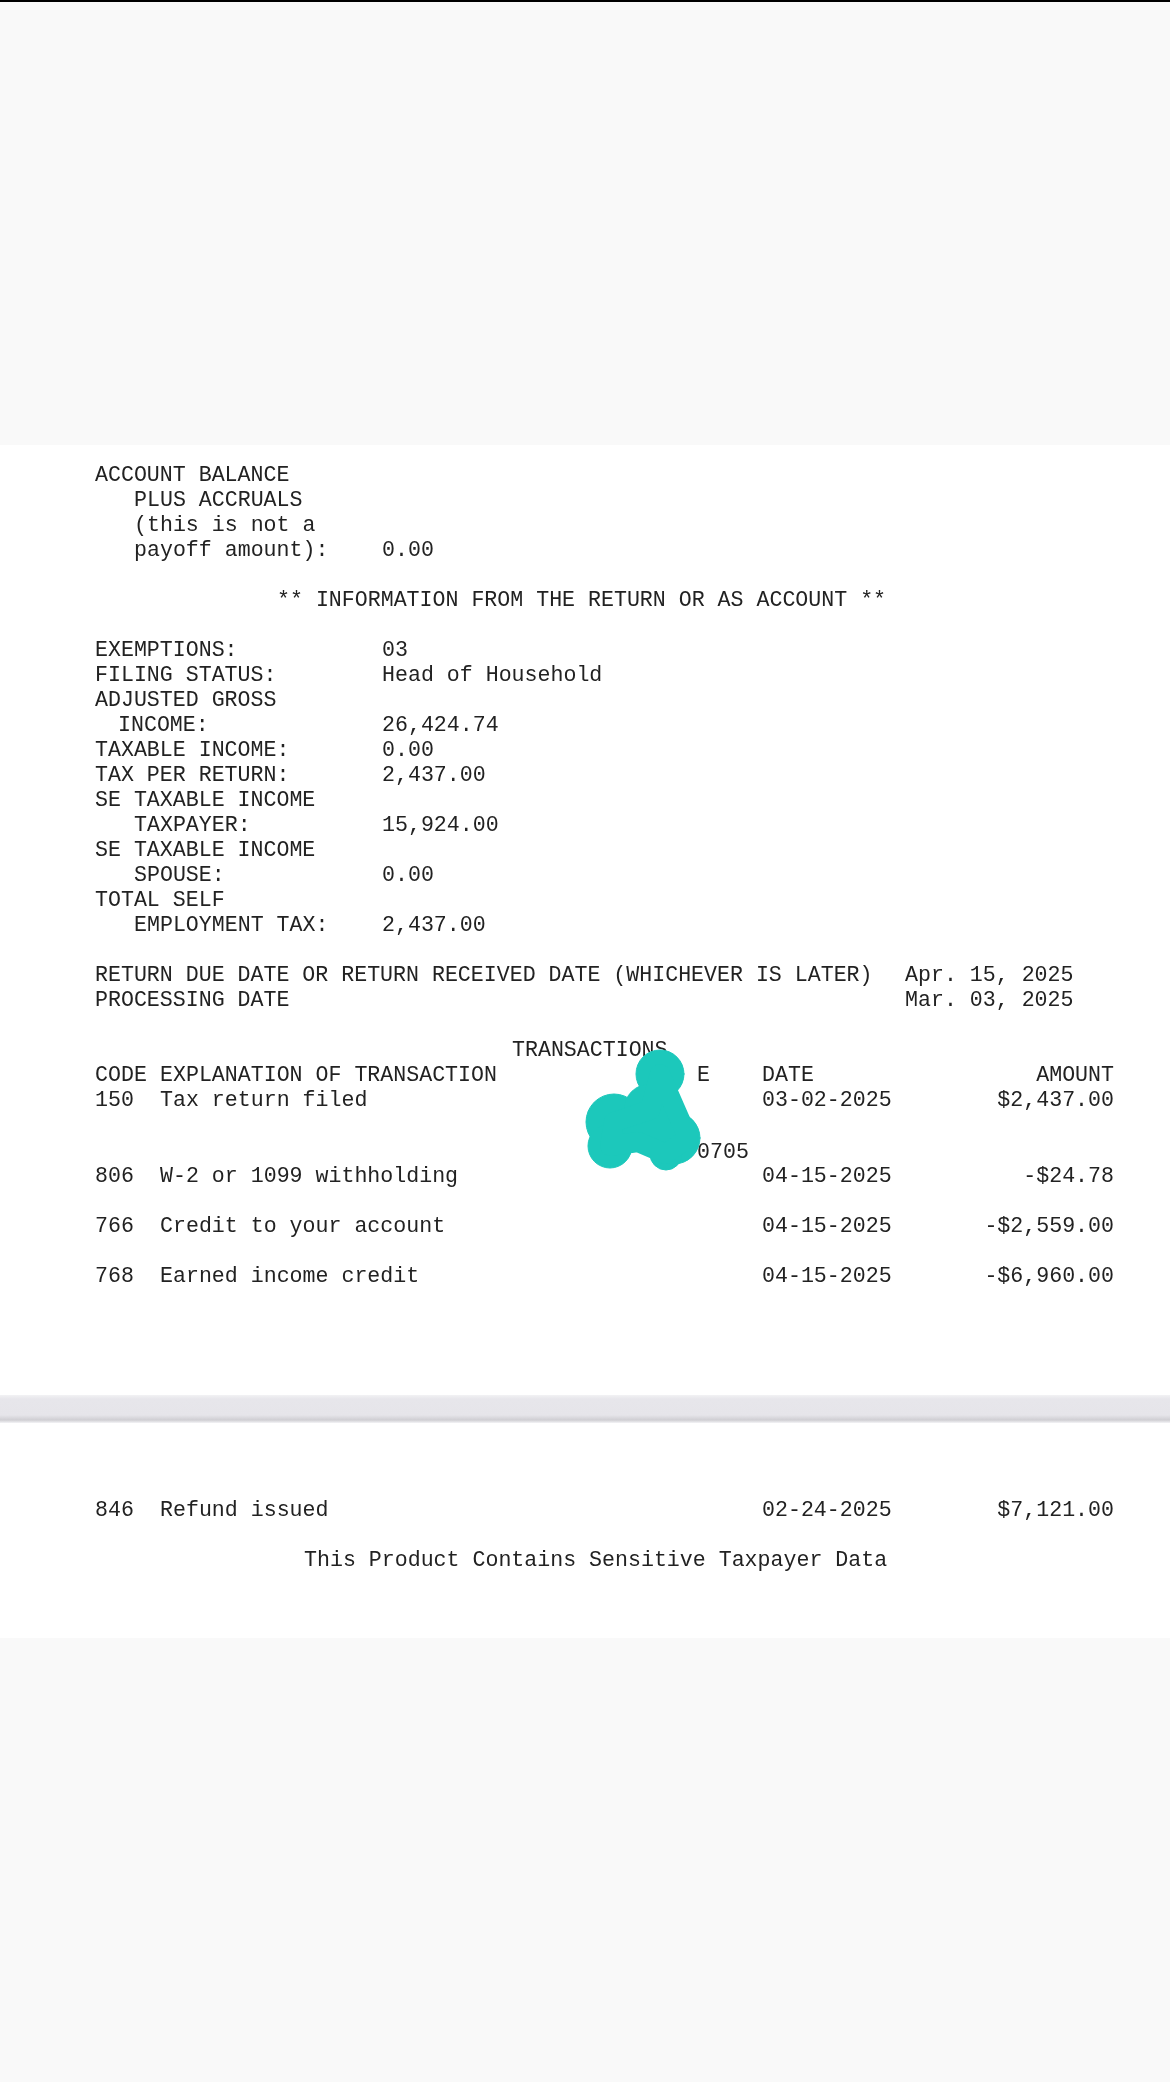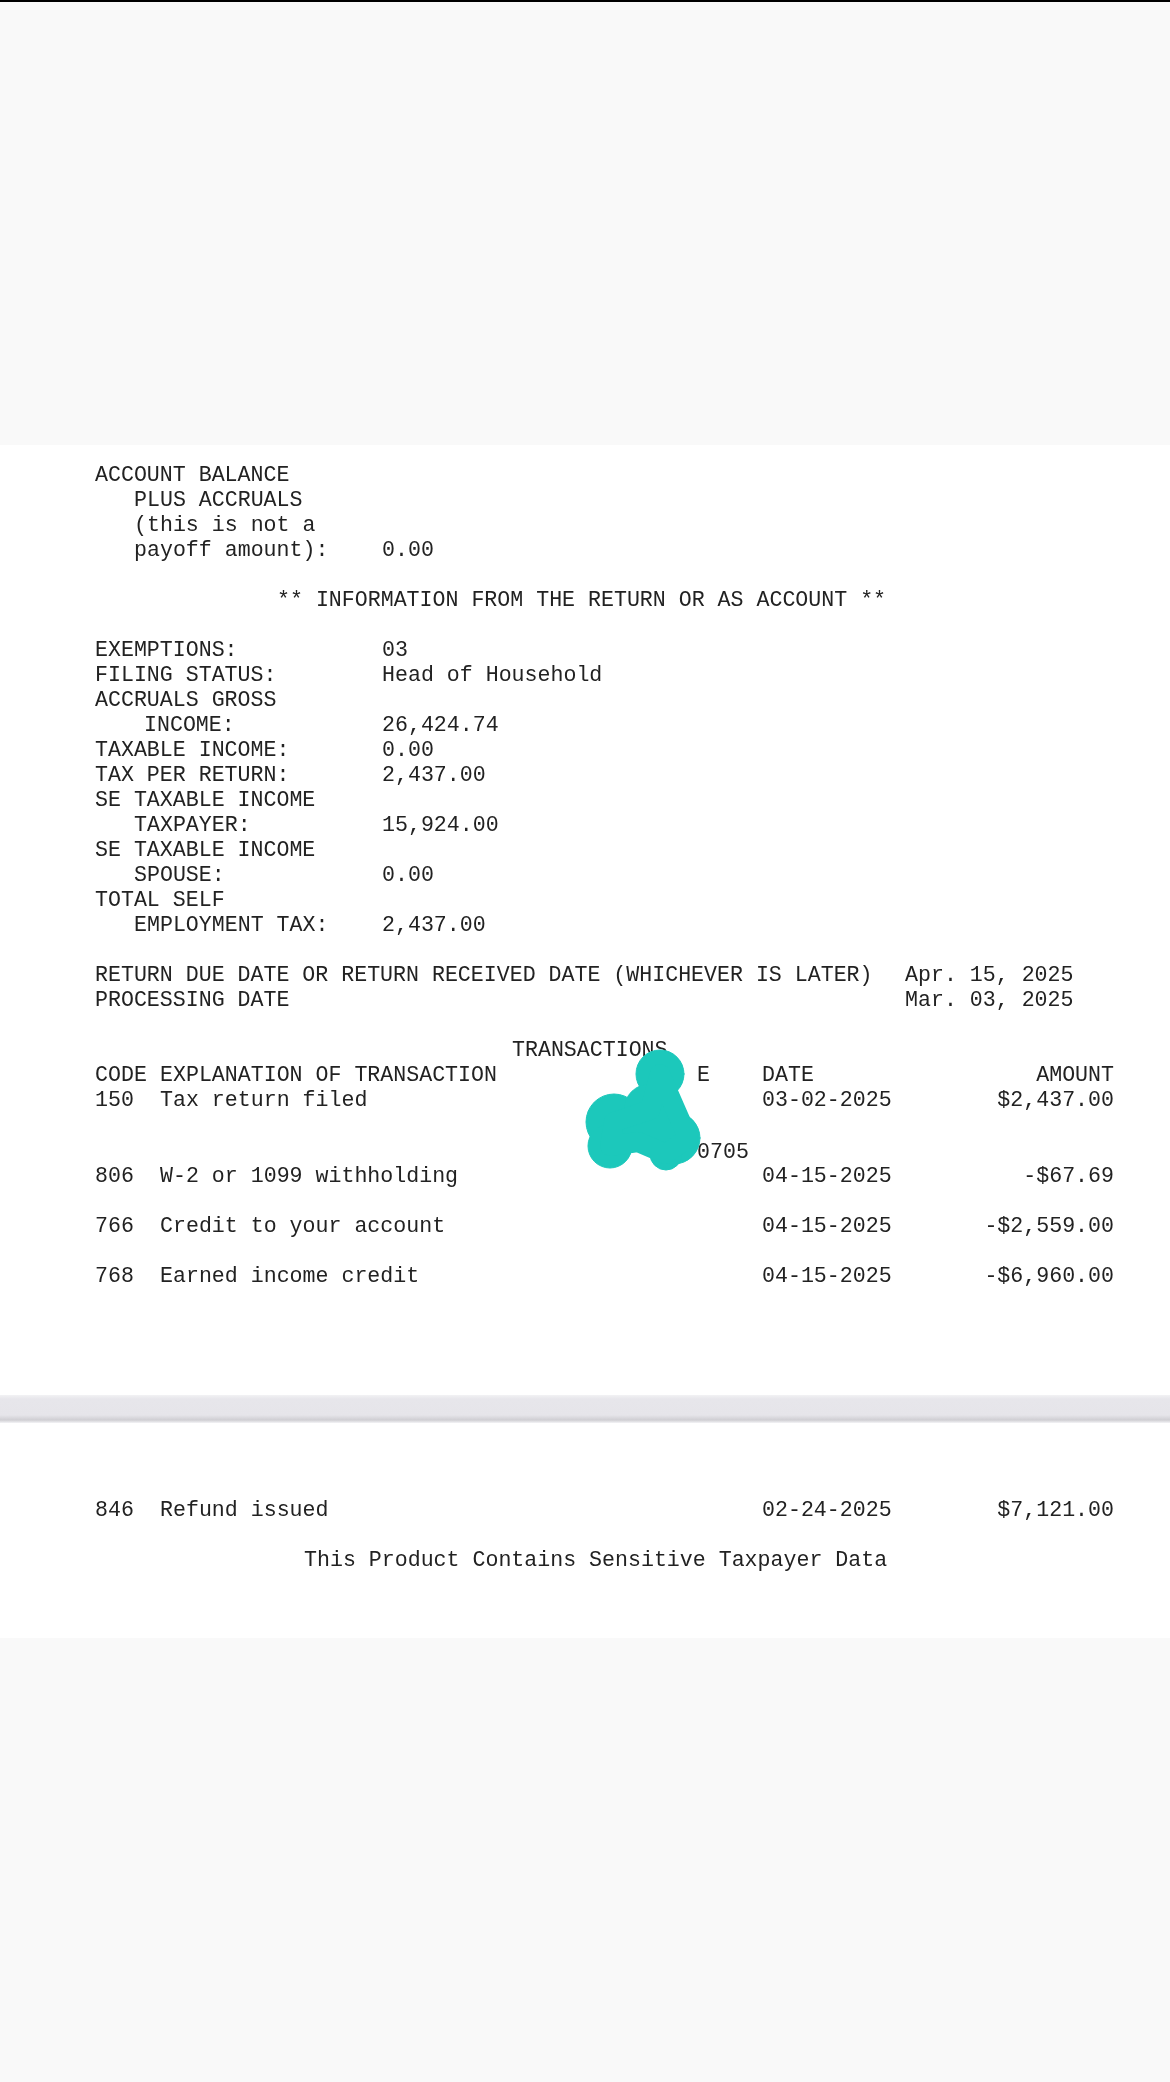--- a/index.html
+++ b/index.html
@@ -39,22 +39,22 @@
 <div class="ln" style="left:382px;top:538px">0.00</div>
 
 <div class="ln" style="left:277px;top:588px">** INFORMATION FROM THE RETURN OR AS ACCOUNT **</div>
 
 <div class="ln" style="left:95px;top:638px">EXEMPTIONS:</div>
 <div class="ln" style="left:382px;top:638px">03</div>
 
 <div class="ln" style="left:95px;top:663px">FILING STATUS:</div>
 <div class="ln" style="left:382px;top:663px">Head of Household</div>
 
-<div class="ln" style="left:95px;top:688px">ACCRUALS GROSS</div>
-<div class="ln" style="left:144px;top:713px">INCOME:</div>
+<div class="ln" style="left:95px;top:688px">ADJUSTED GROSS</div>
+<div class="ln" style="left:118px;top:713px">INCOME:</div>
 <div class="ln" style="left:382px;top:713px">26,424.74</div>
 
 <div class="ln" style="left:95px;top:738px">TAXABLE INCOME:</div>
 <div class="ln" style="left:382px;top:738px">0.00</div>
 
 <div class="ln" style="left:95px;top:763px">TAX PER RETURN:</div>
 <div class="ln" style="left:382px;top:763px">2,437.00</div>
 
 <div class="ln" style="left:95px;top:788px">SE TAXABLE INCOME</div>
 <div class="ln" style="left:134px;top:813px">TAXPAYER:</div>
@@ -83,21 +83,21 @@
 
 <div class="ln" style="left:95px;top:1088px">150</div>
 <div class="ln" style="left:160px;top:1088px">Tax return filed</div>
 <div class="ln" style="left:697px;top:1140px">0705</div>
 <div class="ln" style="left:762px;top:1088px">03-02-2025</div>
 <div class="ln r" style="right:56px;top:1088px">$2,437.00</div>
 
 <div class="ln" style="left:95px;top:1164px">806</div>
 <div class="ln" style="left:160px;top:1164px">W-2 or 1099 withholding</div>
 <div class="ln" style="left:762px;top:1164px">04-15-2025</div>
-<div class="ln r" style="right:56px;top:1164px">-$67.69</div>
+<div class="ln r" style="right:56px;top:1164px">-$24.78</div>
 
 <div class="ln" style="left:95px;top:1214px">766</div>
 <div class="ln" style="left:160px;top:1214px">Credit to your account</div>
 <div class="ln" style="left:762px;top:1214px">04-15-2025</div>
 <div class="ln r" style="right:56px;top:1214px">-$2,559.00</div>
 
 <div class="ln" style="left:95px;top:1264px">768</div>
 <div class="ln" style="left:160px;top:1264px">Earned income credit</div>
 <div class="ln" style="left:762px;top:1264px">04-15-2025</div>
 <div class="ln r" style="right:56px;top:1264px">-$6,960.00</div>

